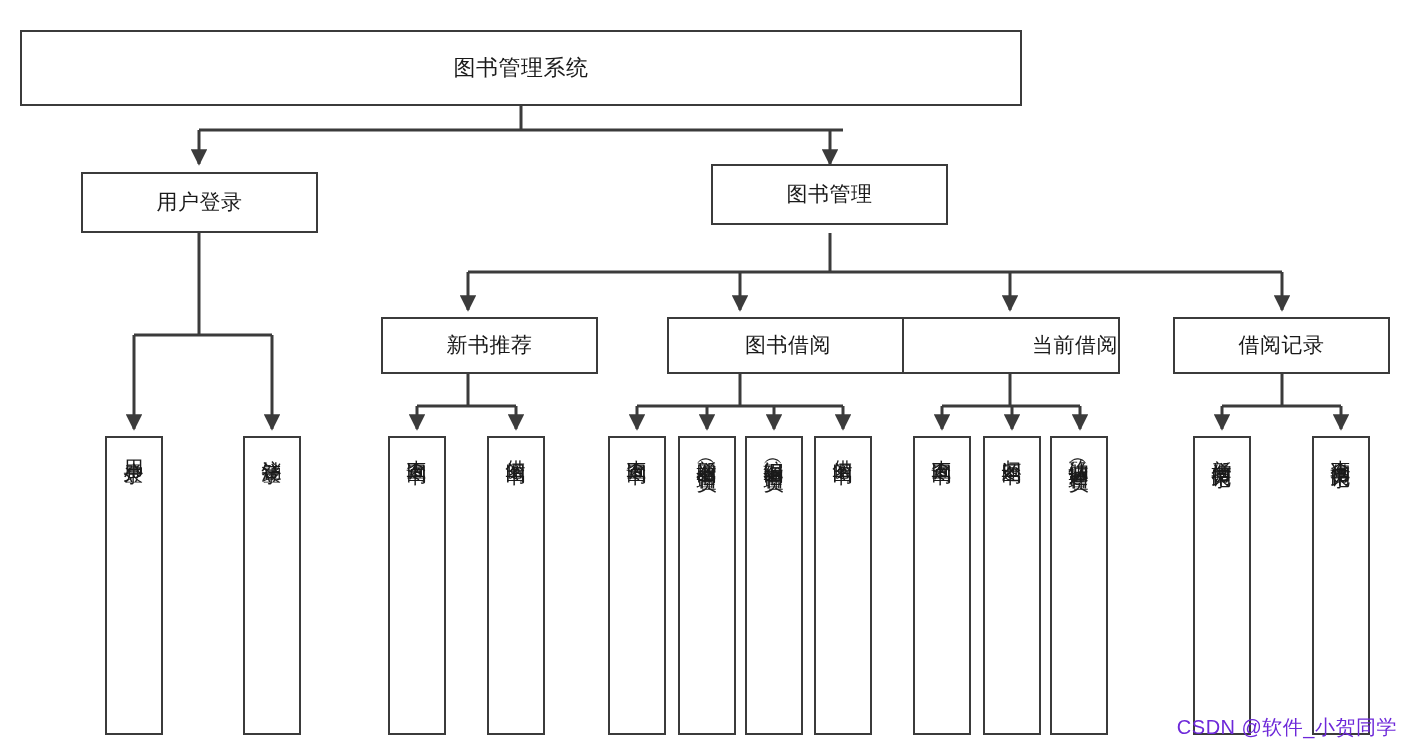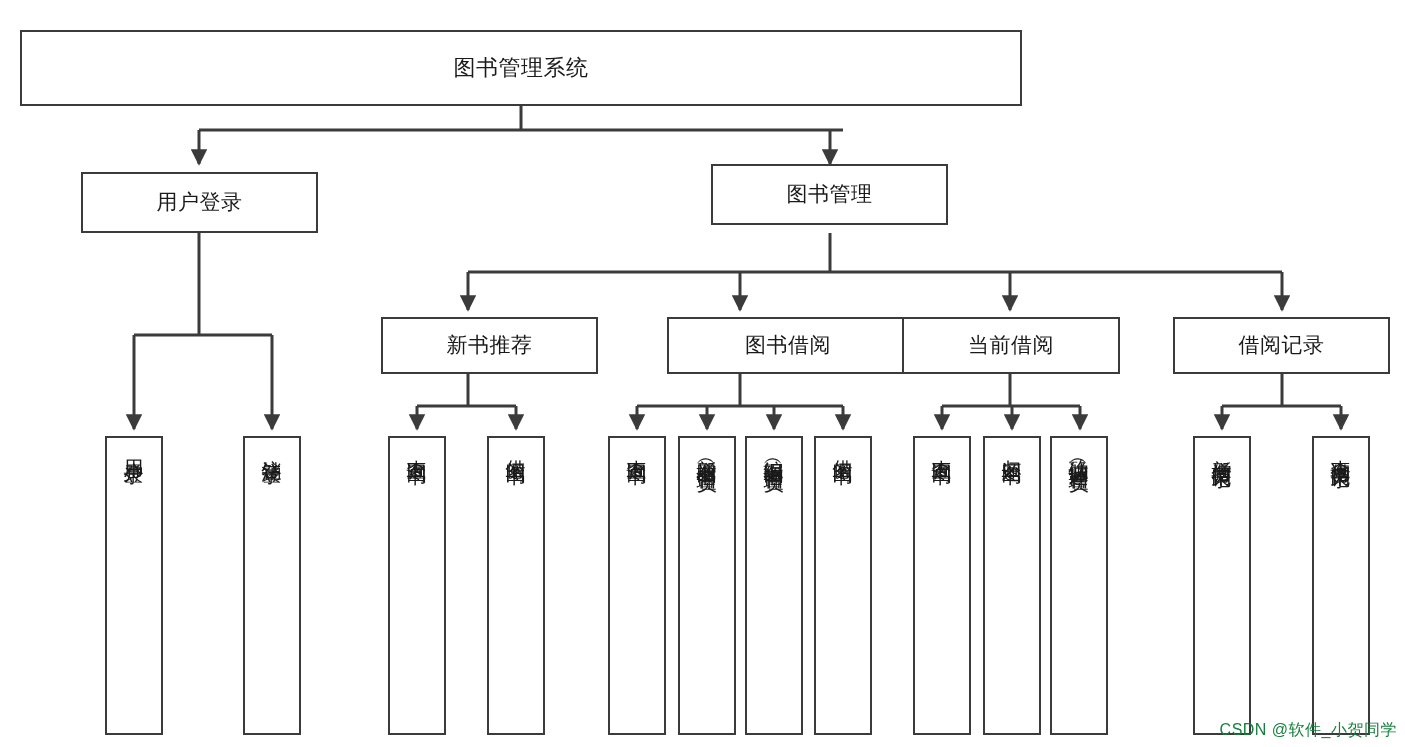--- a/index.html
+++ b/index.html
@@ -60,22 +60,22 @@
     line-height: 1;
     margin: 0 auto;
   }
   .node.vert.tall-text {
     align-items: flex-start;
   }
   #watermark {
     position: absolute;
     right: 8px;
     bottom: 6px;
-    font-size: 16px;
-    color: #15803d;
+    font-size: 20px;
+    color: #6d28d9;
     letter-spacing: 0.5px;
     z-index: 5;
     user-select: none;
     white-space: nowrap;
   }
 </style>
 </head>
 <body>
 
 <div id="canvas">
@@ -143,21 +143,21 @@
   </div>
 
   <div class="node horiz" style="left:361px; top:317px; width:217px; height:57px;margin-left:20px;">
     <span class="node-label">新书推荐</span>
   </div>
 
   <div class="node horiz" style="left:631px; top:317px; width:242px; height:57px;margin-left:36px;">
     <span class="node-label">图书借阅</span>
   </div>
 
-  <div class="node horiz" style="left:902px; top:317px; width:218px; height:57px;">
+  <div class="node horiz" style="left:902px; top:317px; width:218px; height:57px;justify-content:flex-end;">
     <span class="node-label">当前借阅</span>
   </div>
 
   <div class="node horiz" style="left:1173px; top:317px; width:217px; height:57px;">
     <span class="node-label">借阅记录</span>
   </div>
 
   <div class="node vert" style="left:105px; top:436px; width:58px; height:299px;">
     <span class="node-label">用户登录</span>
   </div>

